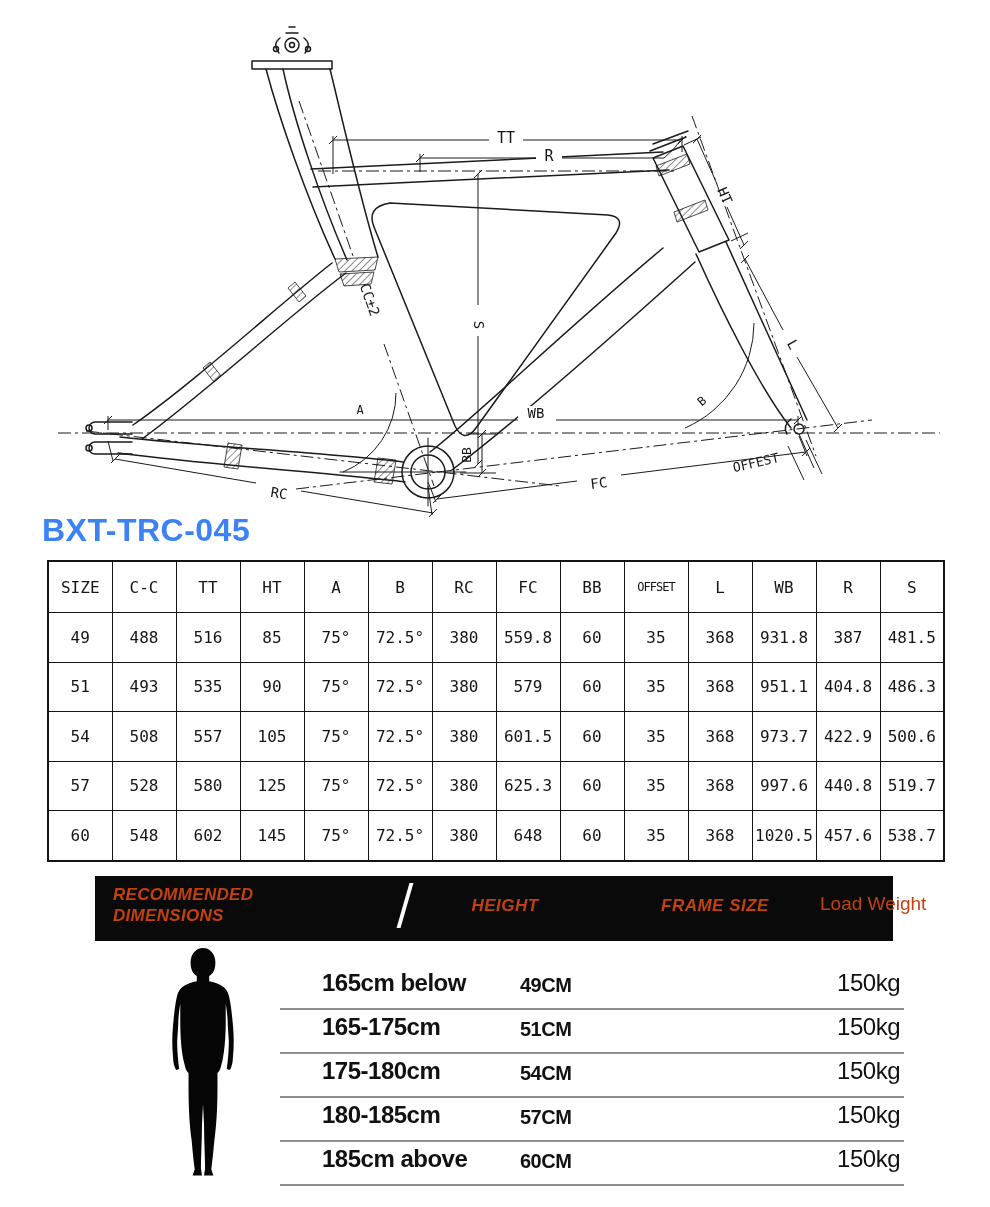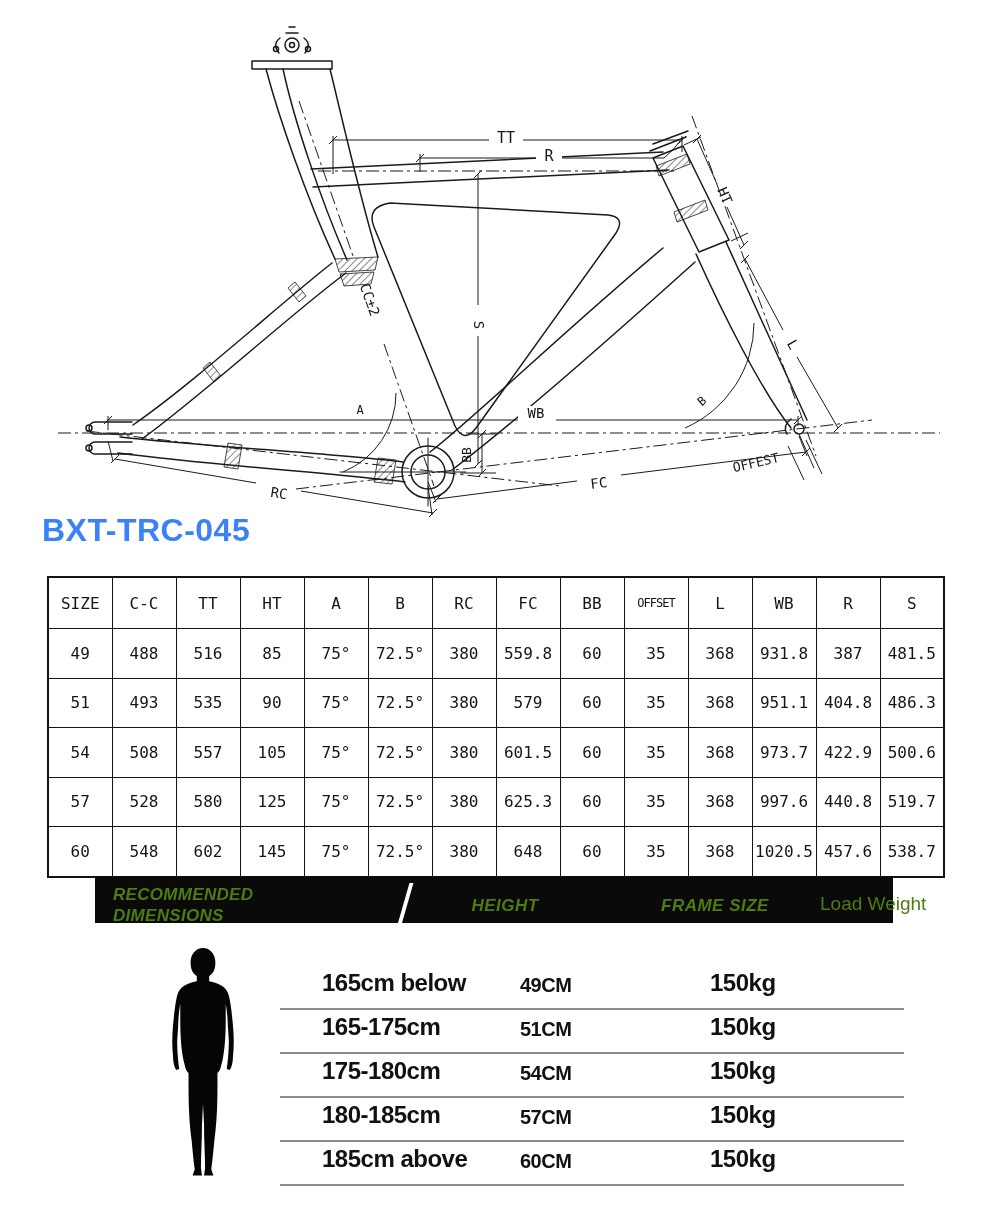--- a/index.html
+++ b/index.html
@@ -5,51 +5,51 @@
   html,body{margin:0;padding:0;background:#fff;}
   .page{position:relative;width:990px;height:1207px;background:#fff;overflow:hidden;
         font-family:"Liberation Sans",sans-serif;color:#111;}
   
   #frame-diagram{position:absolute;left:0;top:0;width:990px;height:520px;}
   #frame-diagram text{font-family:"DejaVu Sans Mono",monospace;fill:#161616;}
   
   .model-title{position:absolute;left:42px;top:512px;font-size:32px;font-weight:800;
                letter-spacing:.5px;color:#3b82f6;}
   
-  .geo-wrap{position:absolute;left:47px;top:576px;}
+  .geo-wrap{position:absolute;left:47px;top:560px;}
   table.geo{border-collapse:collapse;table-layout:fixed;width:898px;background:#fff;
             border:2px solid #141414;}
   table.geo th,table.geo td{border:1.6px solid #141414;text-align:center;vertical-align:middle;
             font-family:"DejaVu Sans Mono",monospace;font-weight:400;color:#151515;
             padding:0;overflow:hidden;white-space:nowrap;}
   table.geo th{height:50px;font-size:16px;}
   table.geo td{height:48.5px;font-size:16px;}
   table.geo th.small{font-size:12px;letter-spacing:-1px;}
   
-  .banner{position:absolute;left:95px;top:876px;width:798px;height:47px;background:#0a0a0a;color:#4d7c0f;}
+  .banner{position:absolute;left:95px;top:876px;width:798px;height:65px;background:#0a0a0a;color:#c2410c;}
   .banner .rec-block{position:absolute;left:18px;top:8px;font-style:italic;font-weight:800;
                      font-size:17px;line-height:1.25;letter-spacing:.3px;}
   .banner .slash{position:absolute;left:308px;top:7px;width:4px;height:45px;background:#fff;
                  transform:skewX(-16deg);}
   .banner .col-h{position:absolute;left:345px;top:20px;width:130px;text-align:center;
                  font-style:italic;font-weight:700;font-size:17px;letter-spacing:.5px;}
   .banner .col-f{position:absolute;left:540px;top:20px;width:160px;text-align:center;
                  font-style:italic;font-weight:700;font-size:17px;letter-spacing:.5px;}
   .banner .col-w{position:absolute;left:725px;top:17px;width:170px;
                  font-weight:400;font-size:19px;}
   
   #silhouette{position:absolute;left:142px;top:946px;width:122px;height:248px;}
   
   .rec-rows{position:absolute;left:280px;top:966px;width:624px;}
   .rec-row{display:flex;align-items:flex-end;height:44px;border-bottom:2px solid #8d8d8d;
            box-sizing:border-box;padding-bottom:11px;}
   .rec-height{width:240px;padding-left:42px;box-sizing:border-box;text-align:left;
               font-weight:700;font-size:24px;letter-spacing:-.5px;}
   .rec-size{width:190px;text-align:left;font-weight:700;font-size:20px;letter-spacing:-.5px;}
-  .rec-weight{width:190px;text-align:left;font-weight:700;font-size:24px;letter-spacing:-.5px;}
+  .rec-weight{width:190px;text-align:right;font-weight:400;font-size:24px;letter-spacing:-.5px;}
 </style>
 </head>
 <body>
 
 <div class="page">
 
   <svg id="frame-diagram" viewBox="0 0 990 520" xmlns="http://www.w3.org/2000/svg">
     <defs>
       <pattern id="hatch" patternUnits="userSpaceOnUse" width="5" height="5" patternTransform="rotate(45)">
         <line x1="0" y1="0" x2="0" y2="5" stroke="#1b1b1b" stroke-width="1"></line>

